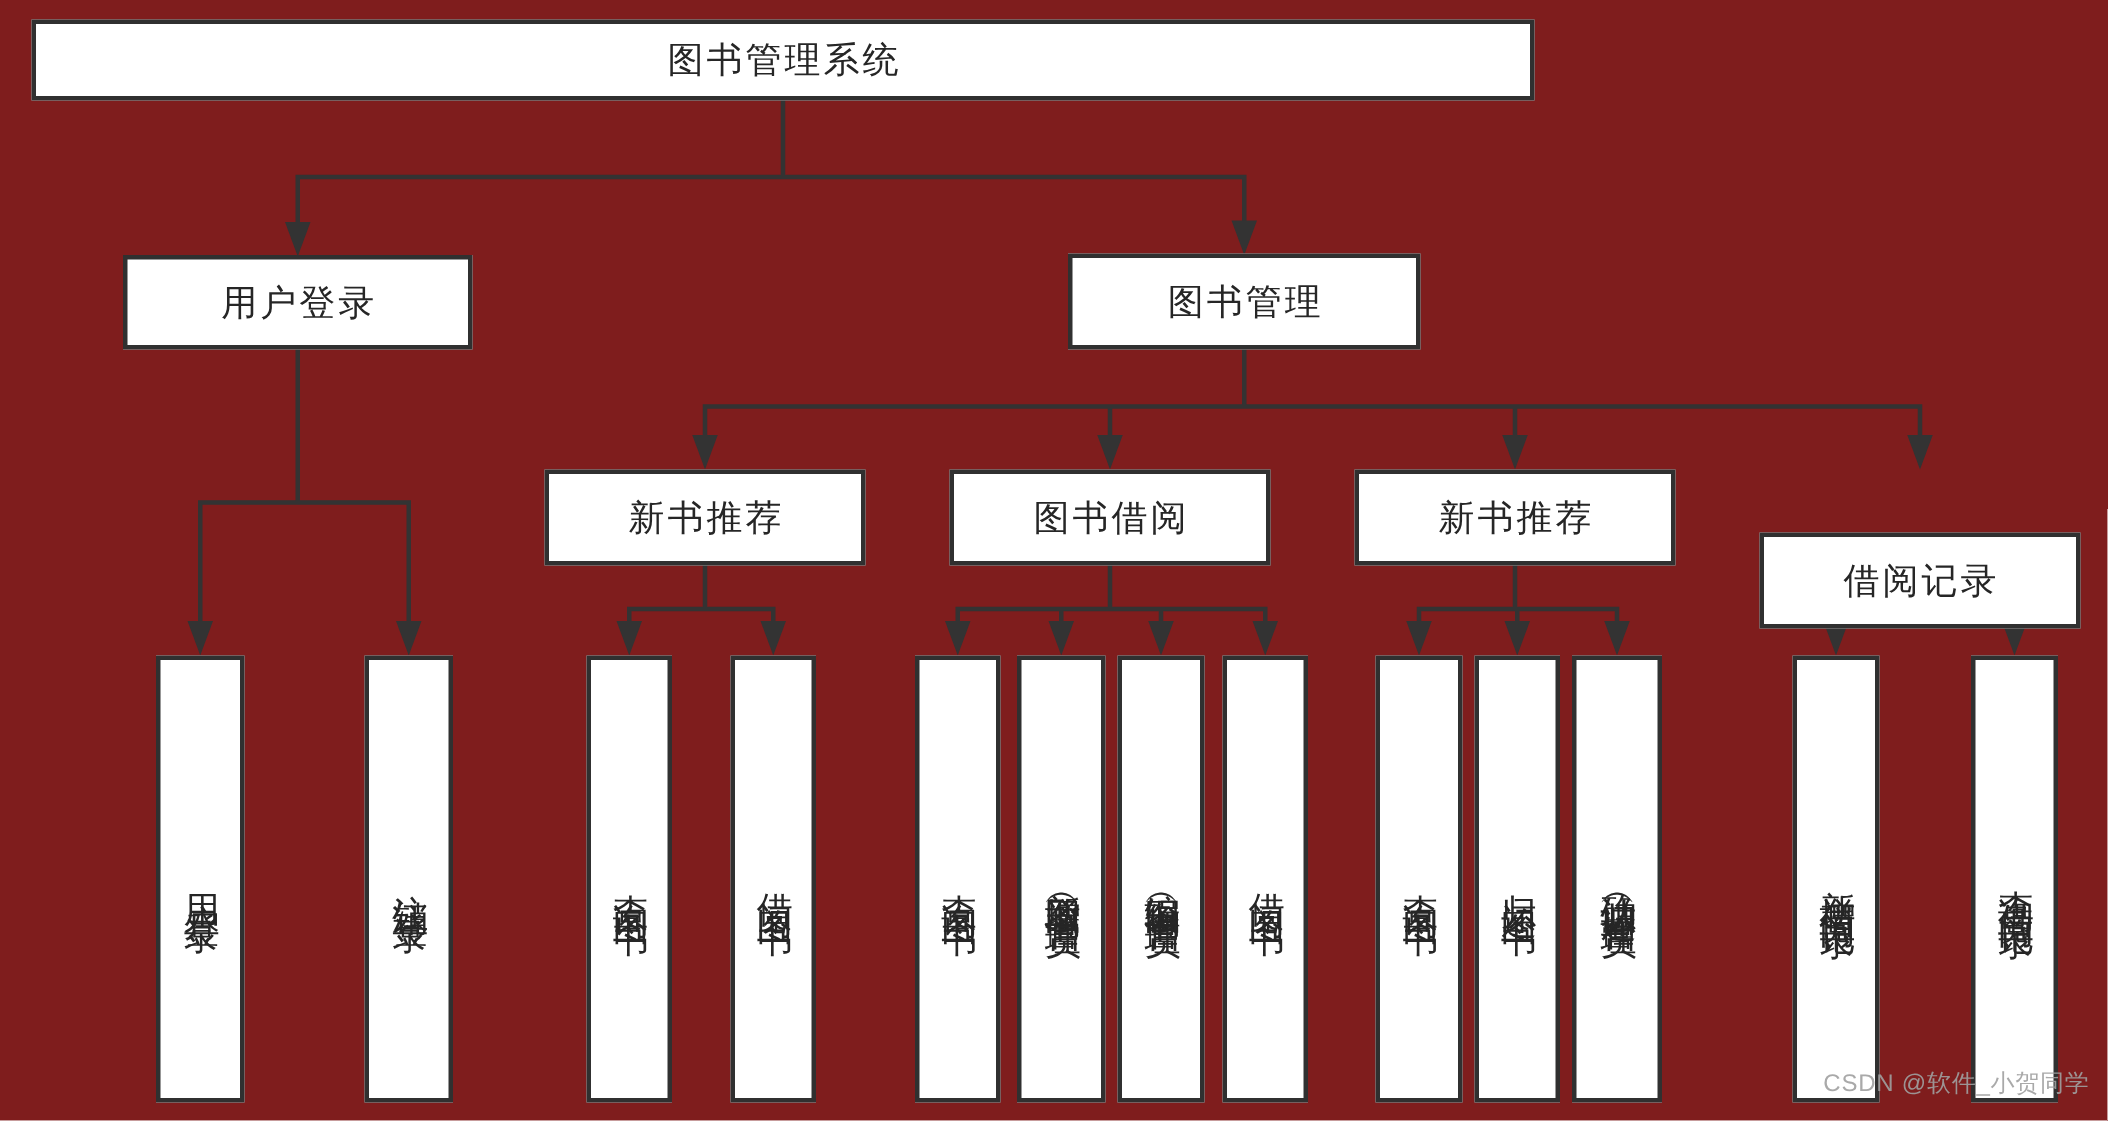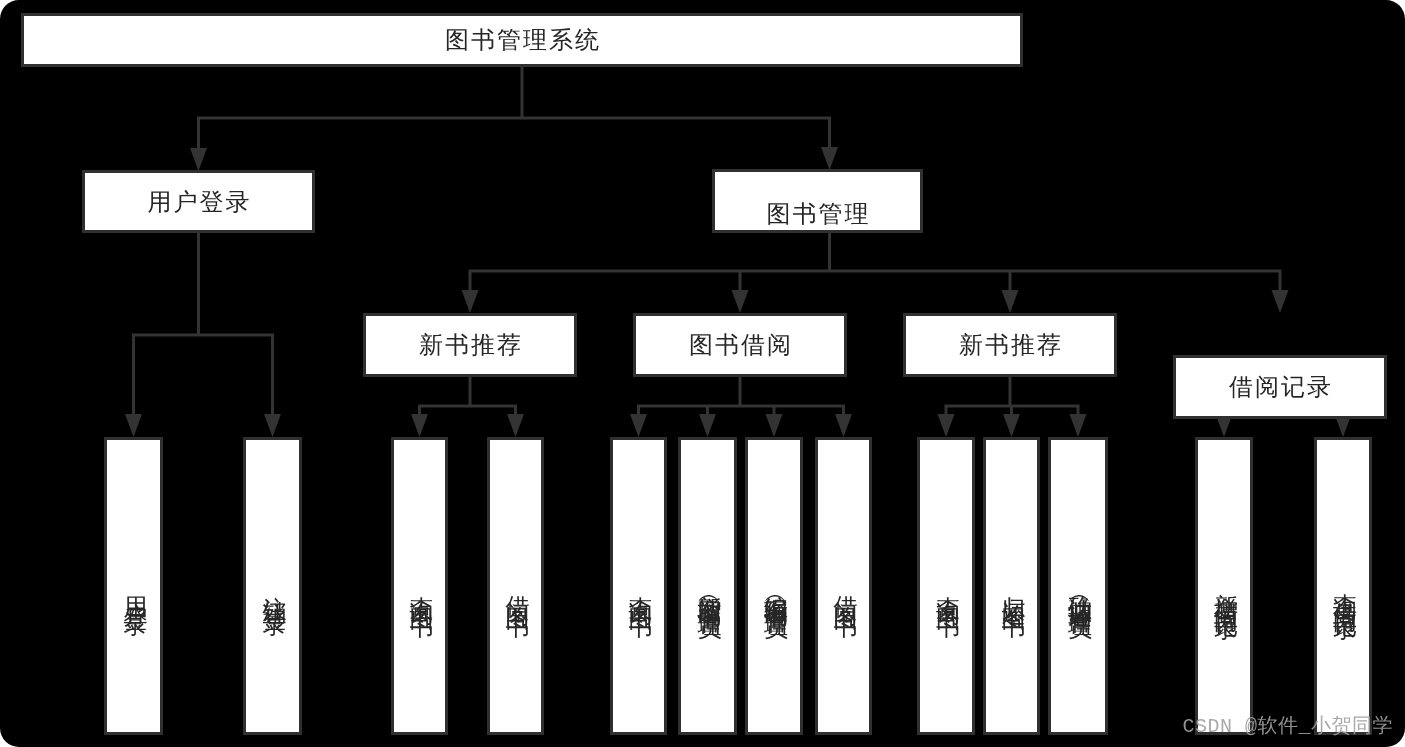--- a/index.html
+++ b/index.html
@@ -1,20 +1,19 @@
 <!DOCTYPE html>
 <html><head>
 <meta charset="utf-8">
 <style>
   html,body{margin:0;padding:0;background:#ffffff;}
   .stage{
-    position:relative;width:1405px;height:747px;background:#000000;
-    font-family:Liberation Mono, monospace;
+    position:relative;width:1405px;height:747px;background:#7f1d1d;
+    font-family:Liberation Sans, sans-serif;
     overflow:hidden;
-    border-radius:19px;
   }
   svg.connectors{position:absolute;left:0;top:0;width:1405px;height:747px;}
   svg.connectors path{stroke:#333333;stroke-width:3;fill:none;stroke-linecap:square;}
   svg.connectors polygon{fill:#333333;stroke:none;}
   .box{
     position:absolute;border:3px solid #303030;background:#ffffff;
     box-sizing:border-box;display:flex;align-items:center;justify-content:center;
   }
   .h-label{
     color:#262626;font-size:24px;letter-spacing:2px;white-space:nowrap;
@@ -24,21 +23,21 @@
   .root .h-label{font-size:24px;letter-spacing:2px;}
   .v-label{
     writing-mode:vertical-rl;text-orientation:mixed;
     color:#262626;font-size:24px;line-height:1;letter-spacing:6px;
     transform:translateY(3px);
   }
   .v-label.long{letter-spacing:5px;}
   .v-label.xlong{letter-spacing:3px;}
   .watermark{
     position:absolute;right:12px;top:712px;
-    font-size:20px;color:#a0a0a0;opacity:0.9;letter-spacing:0.5px;
+    font-size:16px;color:#a0a0a0;opacity:0.9;letter-spacing:0.5px;
     white-space:nowrap;
   }
 </style>
 </head>
 <body>
 
 <div class="stage">
 
   <svg class="connectors" viewBox="0 0 1405 747">
     <g>
@@ -83,21 +82,21 @@
     </g>
   </svg>
 
   <div class="box root" style="left:21px;top:13px;width:1002px;height:54px;">
     <span class="h-label">图书管理系统</span>
   </div>
 
   <div class="box lvl2" style="left:82px;top:170px;width:233px;height:63px;">
     <span class="h-label">用户登录</span>
   </div>
-  <div class="box lvl2" style="left:712px;top:169px;width:211px;height:64px;align-items:flex-end;">
+  <div class="box lvl2" style="left:712px;top:169px;width:235px;height:64px;">
     <span class="h-label">图书管理</span>
   </div>
 
   <div class="box lvl3" style="left:633px;top:313px;width:214px;height:64px;">
     <span class="h-label">图书借阅</span>
   </div>
   <div class="box lvl3" style="left:363px;top:313px;width:214px;height:64px;">
     <span class="h-label">新书推荐</span>
   </div>
   <div class="box lvl3" style="left:903px;top:313px;width:214px;height:64px;">

